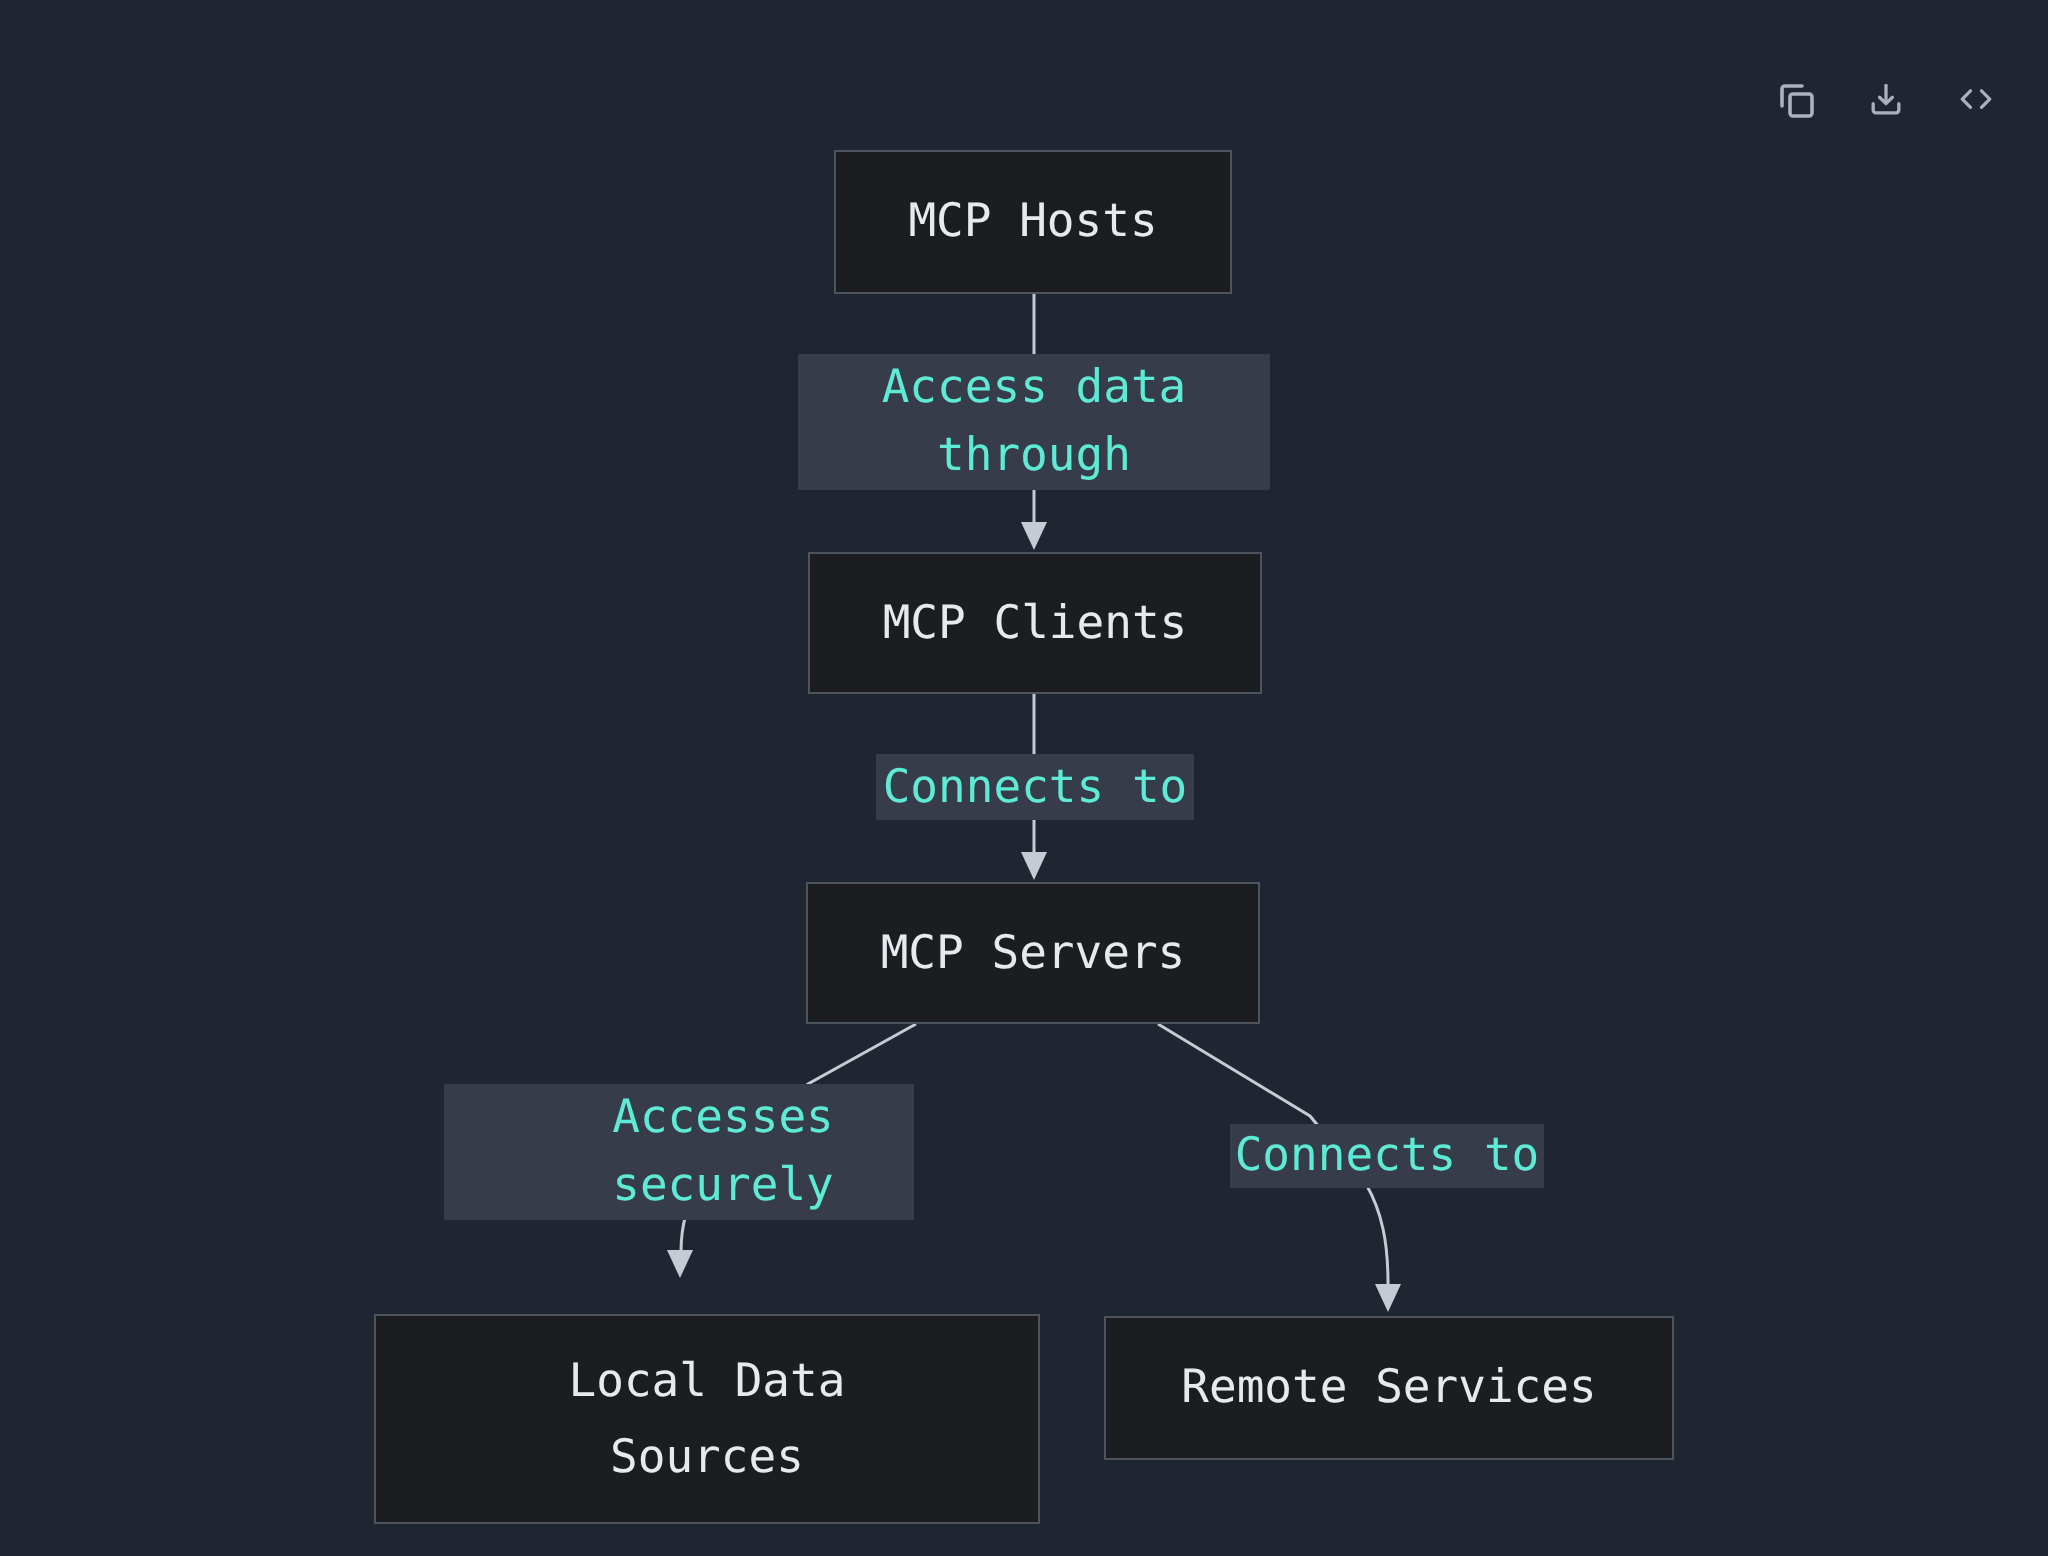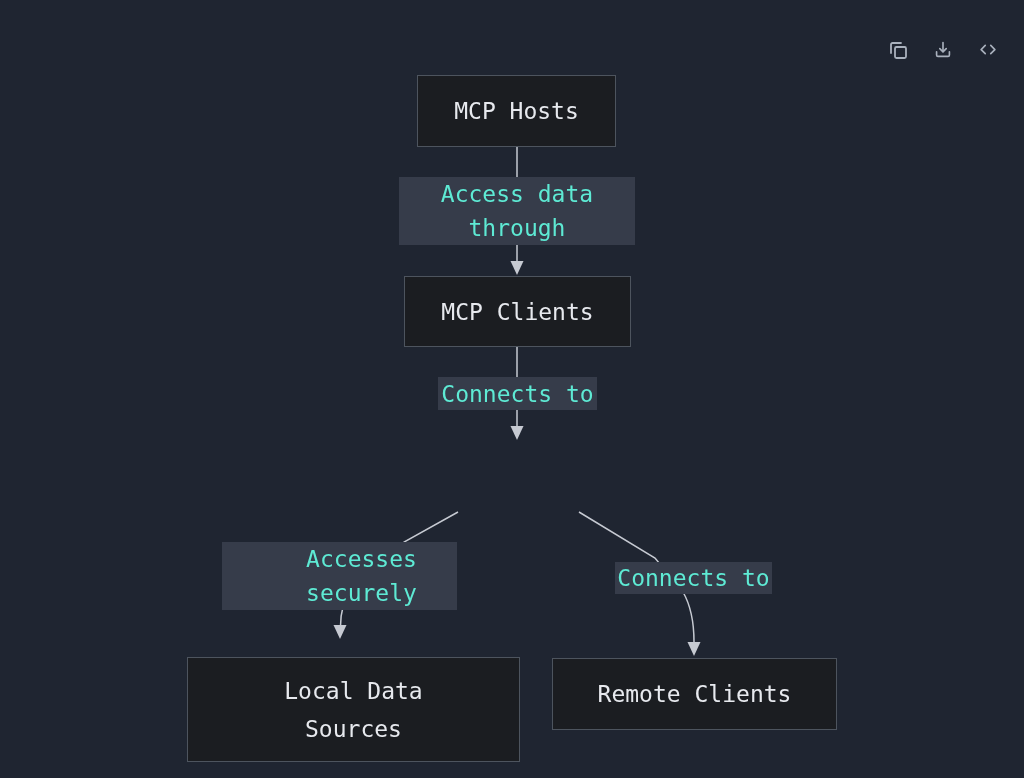--- a/index.html
+++ b/index.html
@@ -147,23 +147,24 @@
 
     <path class="edge-path" d="M458 512 L404 542 L343 607 C341 614 340.5 620 340.5 626"></path>
     <polygon class="arrow-head" points="340,639 333.5,625 346.5,625"></polygon>
 
     <path class="edge-path" d="M579 512 L655 558 L683 592 C691 606 694 621 694 642"></path>
     <polygon class="arrow-head" points="694,656 687.5,642 700.5,642"></polygon>
   </svg>
 
   <div class="node" id="node-clients">MCP Clients</div>
   <div class="node" id="node-hosts">MCP Hosts</div>
+  <div class="node" id="node-servers">MCP Servers</div>
   <div class="node" id="node-local">Local Data
 Sources</div>
-  <div class="node" id="node-remote">Remote Clients</div>
+  <div class="node" id="node-remote">Remote Services</div>
 
   <div class="edge-label" id="edge-label-0">Access data
 through</div>
   <div class="edge-label" id="edge-label-1">Connects to</div>
   <div class="edge-label" id="edge-label-2">Accesses
 securely</div>
   <div class="edge-label" id="edge-label-3">Connects to</div>
 
 </div>
 

